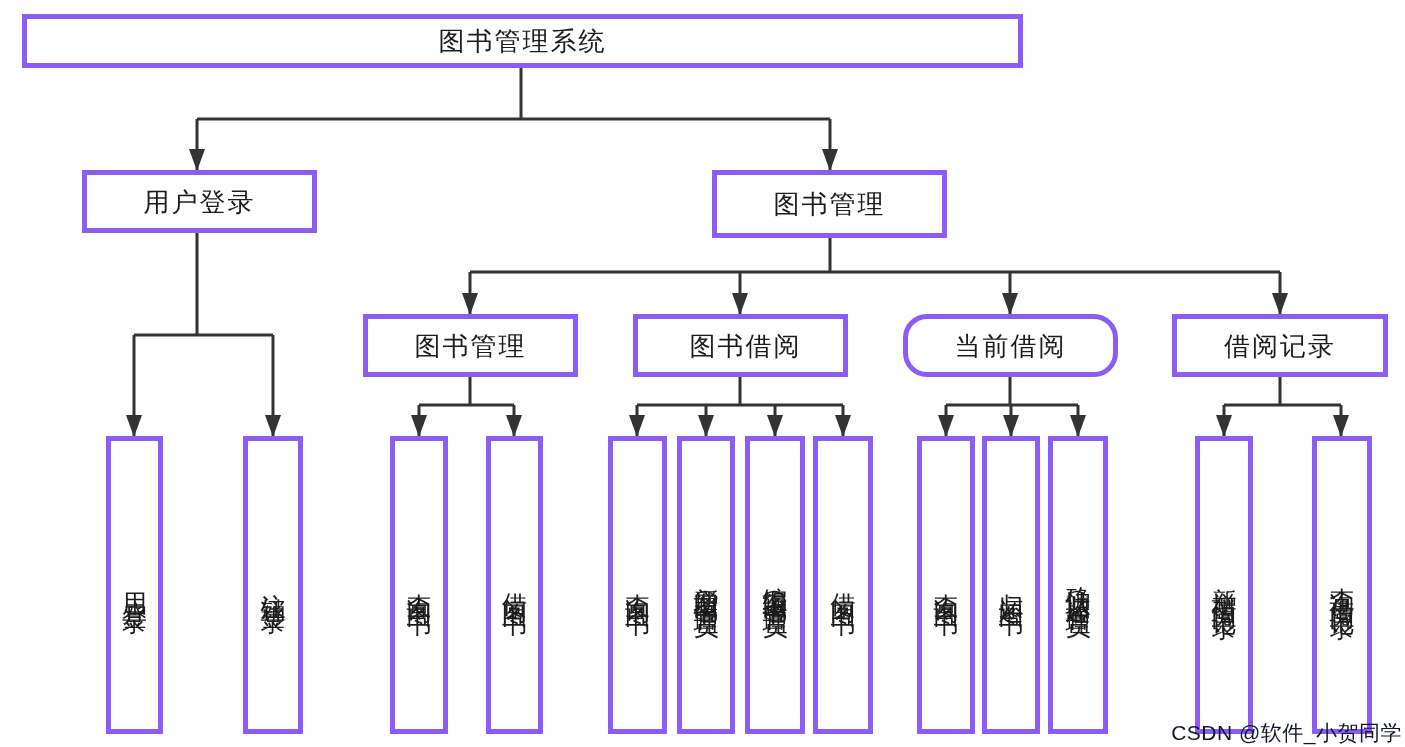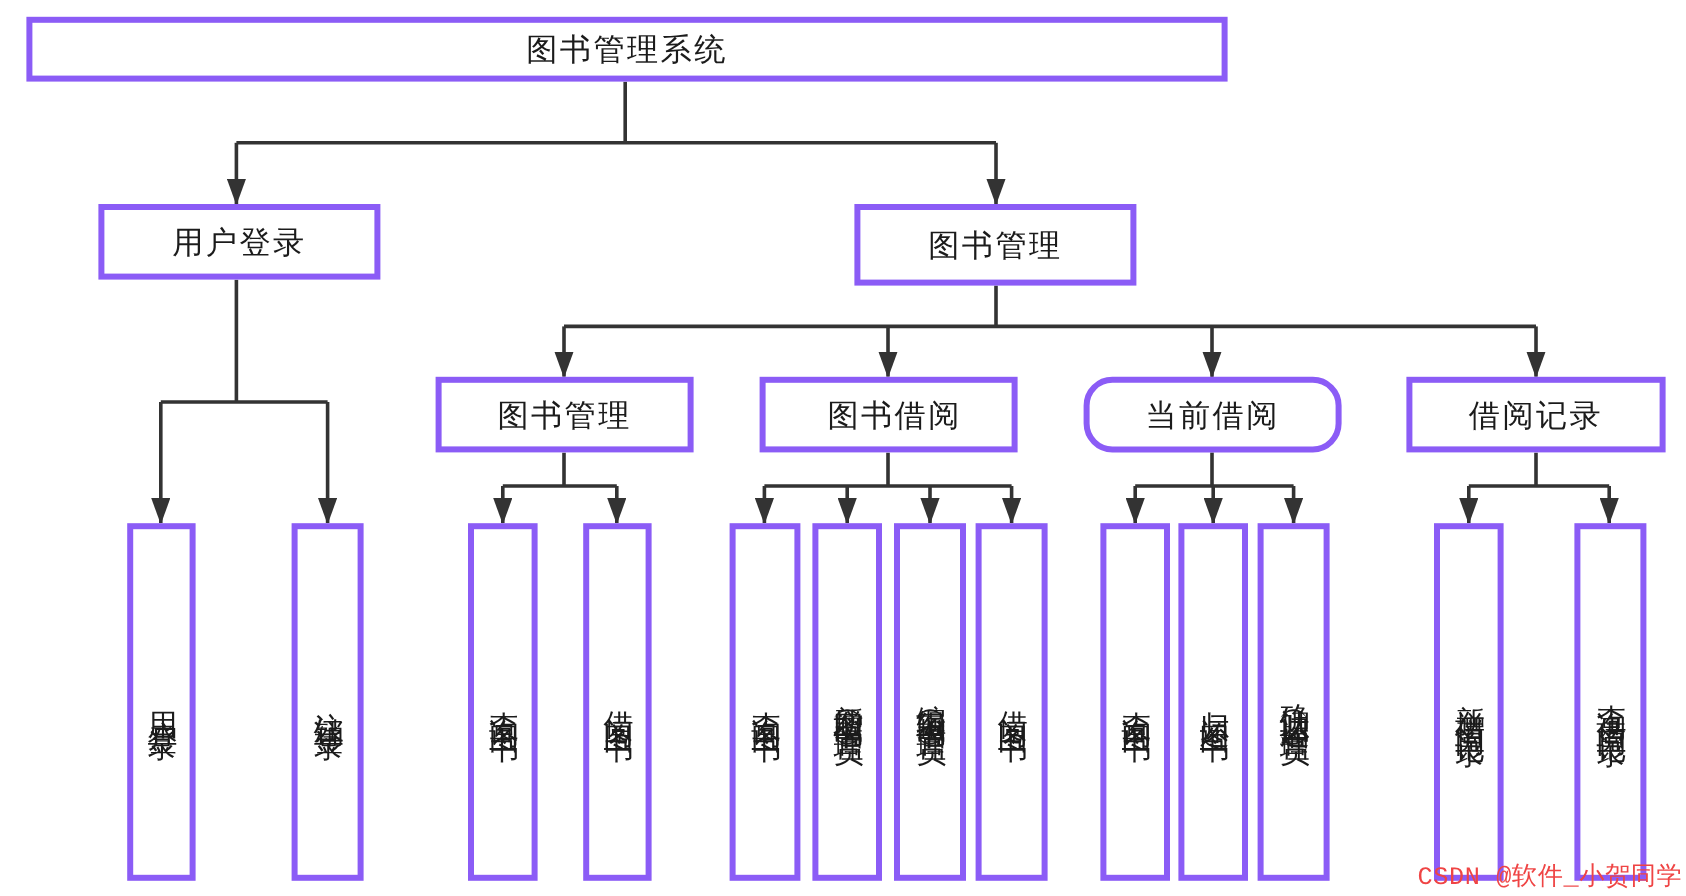--- a/index.html
+++ b/index.html
@@ -43,25 +43,24 @@
     line-height: 1;
   }
   .leaf.dense .lbl {
     letter-spacing: 4px;
   }
   .watermark {
     position: absolute;
     right: 3px;
     bottom: 4px;
     font-size: 21px;
-    color: #ef4444;
+    color: #0f172a;
     letter-spacing: 0.5px;
     z-index: 5;
     line-height: 1;
-    font-family: Liberation Mono, monospace;
   }
 </style>
 </head>
 <body>
 
 <div class="stage">
 
   <svg class="wires" width="1405" height="747" viewBox="0 0 1405 747" xmlns="http://www.w3.org/2000/svg">
     <defs>
       <marker id="arrow" markerUnits="userSpaceOnUse" markerWidth="22" markerHeight="16" viewBox="0 0 22 16" refX="21" refY="8" orient="auto">

